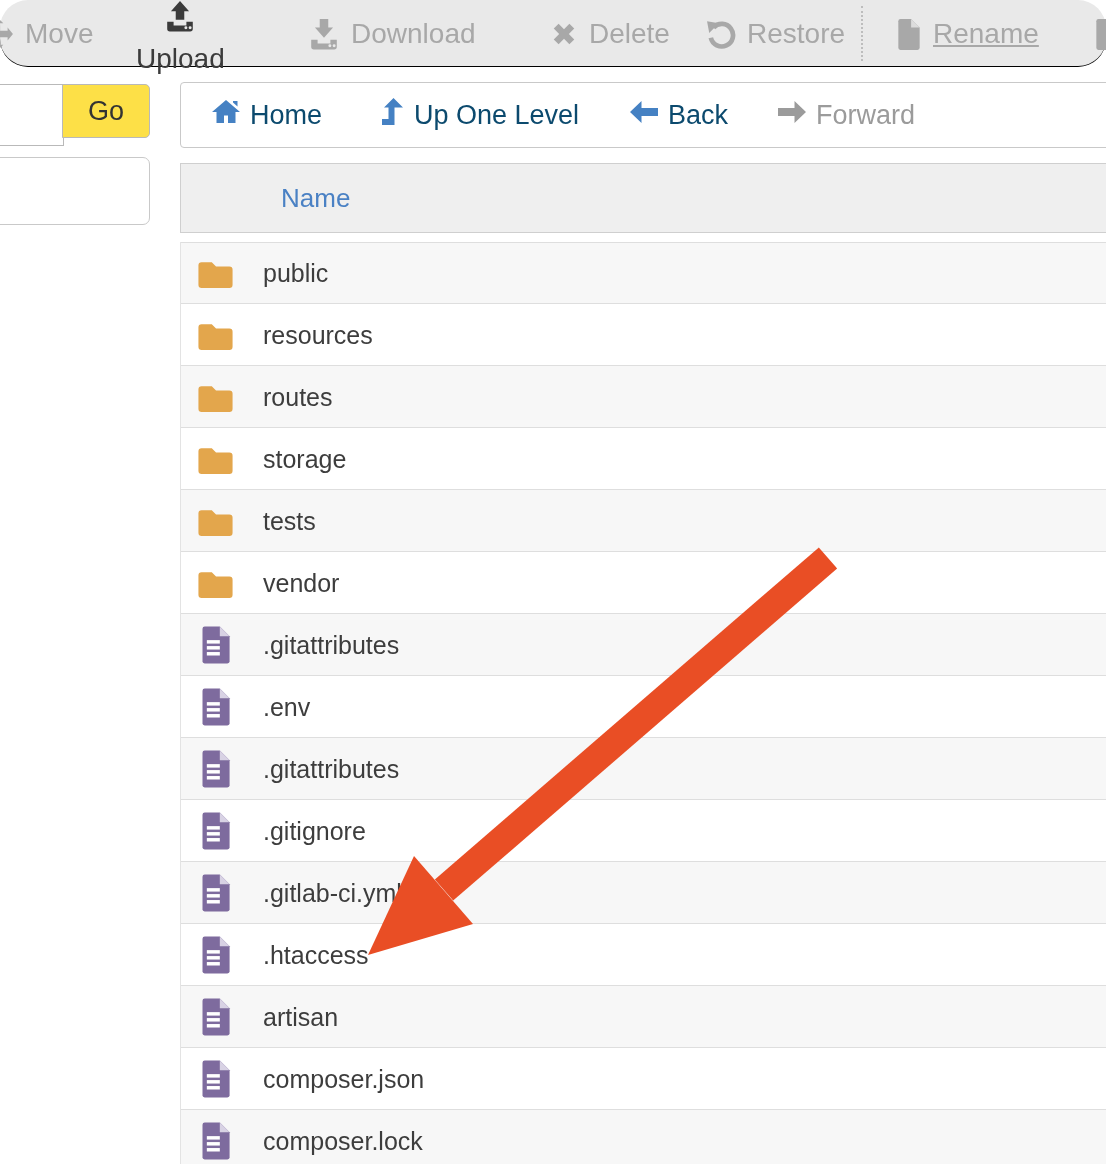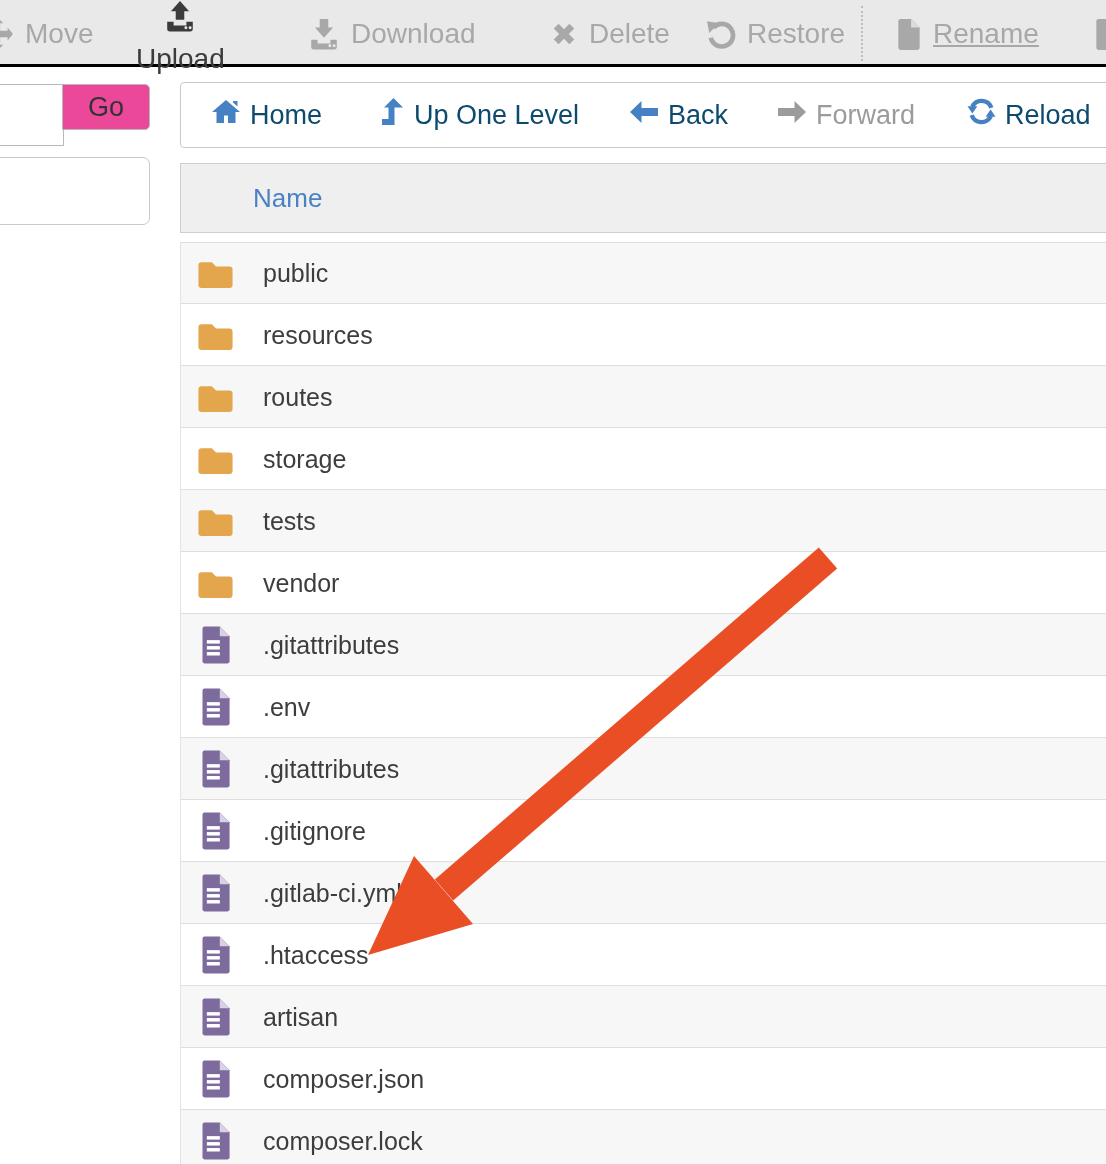--- a/index.html
+++ b/index.html
@@ -2,47 +2,47 @@
 <html><head>
 <meta charset="utf-8">
 <style>
   * { margin:0; padding:0; box-sizing:border-box; }
   html,body { width:1106px; height:1164px; overflow:hidden; background:#fff;
     font-family:"Liberation Sans", sans-serif; }
   #page { position:relative; width:1106px; height:1164px; overflow:hidden; background:#fff; }
 
   
   .toolbar { position:absolute; left:0; top:0; width:1106px; height:67px;
-    background:#e9e9e9; border-bottom:3px solid #000000; }
+    background:#e9e9e9; border-bottom:1px solid #000000;border-radius:28px; }
   .tb-item { position:absolute; top:0; height:67px; display:flex; align-items:center;
     gap:11px; font-size:28px; color:#a8a8a8; cursor:default; white-space:nowrap; }
   .tb-item.enabled { color:#3b3b3b;flex-direction:column; }
   .tb-divider { position:absolute; top:6px; height:55px; border-left:2px dotted #bdbdbd; }
   .tb-icon { display:inline-flex; }
 
   
   .path-input { position:absolute; left:-40px; top:84px; width:104px; height:62px;
     border:1px solid #b9b9b9; background:#fff; font-size:25px; padding:0 8px; outline:none; }
-  .go-btn { position:absolute; left:62px; top:84px; width:88px; height:46px;
-    background:#ec4899; border:1px solid #b9b9b9; border-radius:0 5px 5px 0;
+  .go-btn { position:absolute; left:62px; top:84px; width:88px; height:54px;
+    background:#fde047; border:1px solid #b9b9b9; border-radius:0 5px 5px 0;
     font-size:27px; color:#333; font-family:"Liberation Sans",sans-serif; cursor:pointer; }
   .left-box { position:absolute; left:-40px; top:157px; width:190px; height:68px;
     background:#fff; border:1px solid #c9c9c9; border-radius:7px; }
 
   
   .navbar { position:absolute; left:180px; top:82px; width:940px; height:66px;
     background:#fff; border:1px solid #c9c9c9; border-radius:4px 0 0 4px; }
   .nav-item { position:absolute; top:0; height:64px; display:flex; align-items:center;
     gap:9px; font-size:27px; color:#0c4a6e; cursor:pointer; white-space:nowrap; }
   .nav-item.disabled { color:#9b9b9b; cursor:default; }
 
   
   .thead { position:absolute; left:180px; top:163px; width:940px; height:70px;
     background:#efefef; border:1px solid #cfcfcf; }
-  .thead .th-name { position:absolute; left:72px; top:0; line-height:68px;
+  .thead .th-name { position:absolute; left:100px; top:0; line-height:68px;
     font-size:26px; color:#4a81c4; cursor:pointer; }
   .file-list { position:absolute; left:180px; top:242px; width:940px; height:922px;
     overflow:hidden; border-left:1px solid #e3e3e3; }
   .row { position:relative; height:62px; border-bottom:1px solid #dedede; cursor:pointer; }
   .row:first-child { border-top:1px solid #dedede; }
   .row.odd  { background:#f7f7f7; }
   .row.even { background:#ffffff; }
   .row-icon { position:absolute; left:12px; top:50%; transform:translateY(-50%);
     display:inline-flex; width:44px; justify-content:center; }
   .row-name { position:absolute; left:82px; top:50%; transform:translateY(-50%);
@@ -167,31 +167,20 @@
 
     <div class="nav-item disabled" style="left:596px;">
       <span>
         <svg width="30" height="24" viewBox="0 0 30 24">
           <path fill="#9b9b9b" d="M17.5 1L29 12 17.5 23v-7H1V8h16.5z"></path>
         </svg>
       </span>
       <span>Forward</span>
     </div>
 
-    <div class="nav-item" style="left:786px;">
-      <span>
-        <svg width="29" height="29" viewBox="0 0 28 28">
-          <path d="M23.5 10.5A10 10 0 0 0 5 9.5" fill="none" stroke="#4581c3" stroke-width="4.2"></path>
-          <polygon points="0.5,9 10,9 5.2,16" fill="#4581c3"></polygon>
-          <path d="M4.5 17.5A10 10 0 0 0 23 18.5" fill="none" stroke="#4581c3" stroke-width="4.2"></path>
-          <polygon points="18,19 27.5,19 22.8,12" fill="#4581c3"></polygon>
-        </svg>
-      </span>
-      <span>Reload</span>
-    </div>
   </div>
 
   <div class="thead">
     <span class="th-name">Name</span>
   </div>
 
   <div class="file-list">
     <div class="row odd">
       <span class="row-icon">
     <svg width="39" height="32" viewBox="0 0 36 30">

